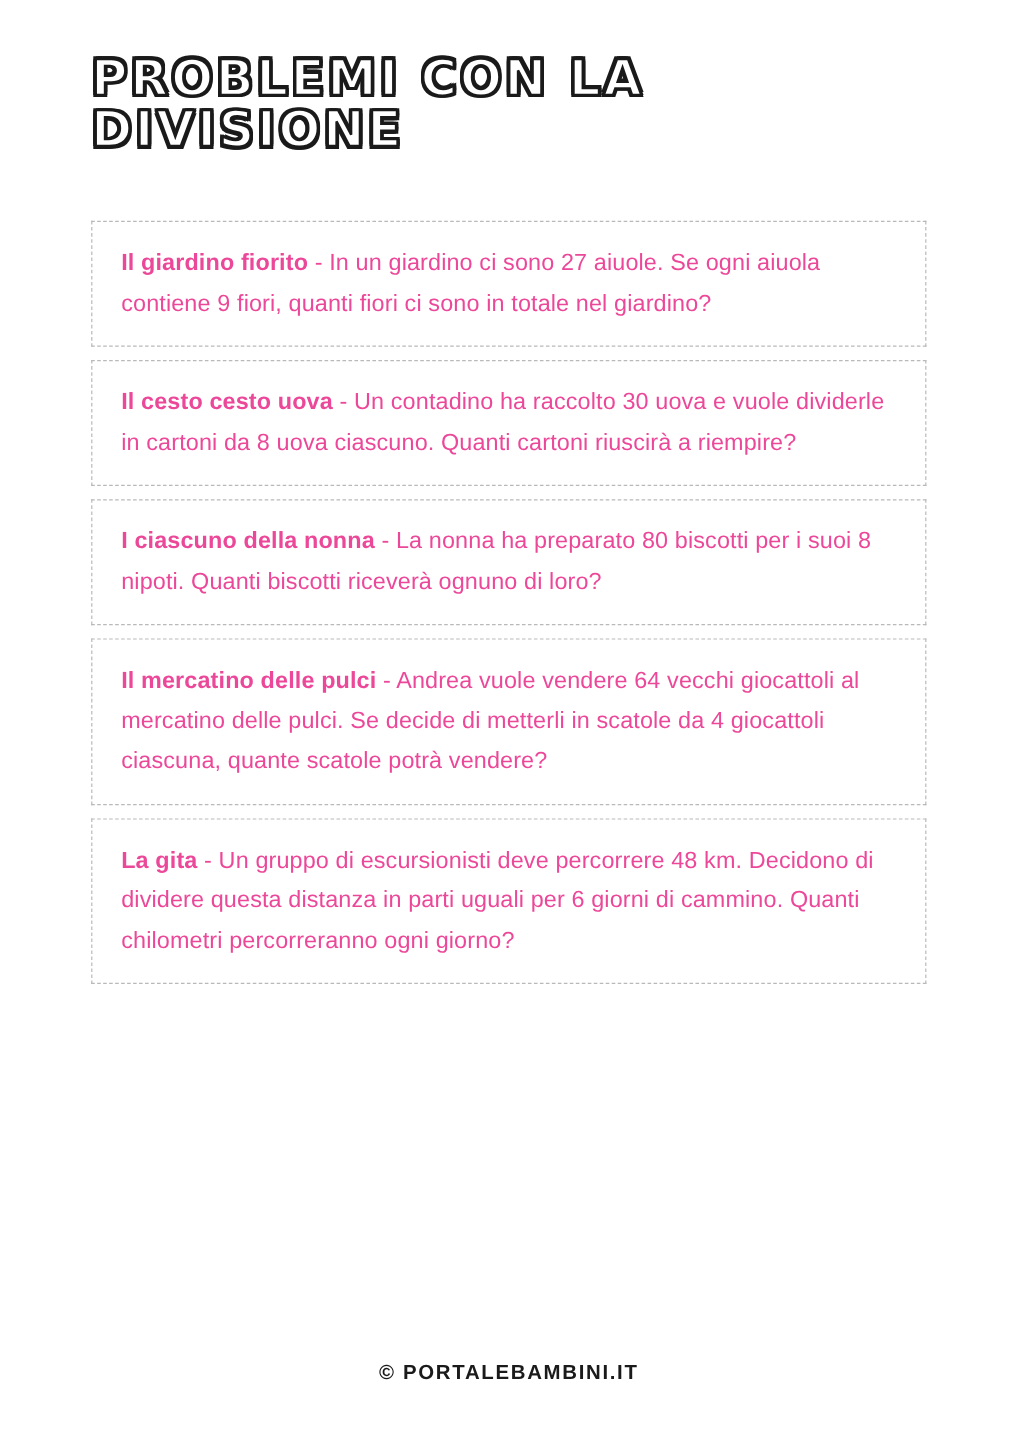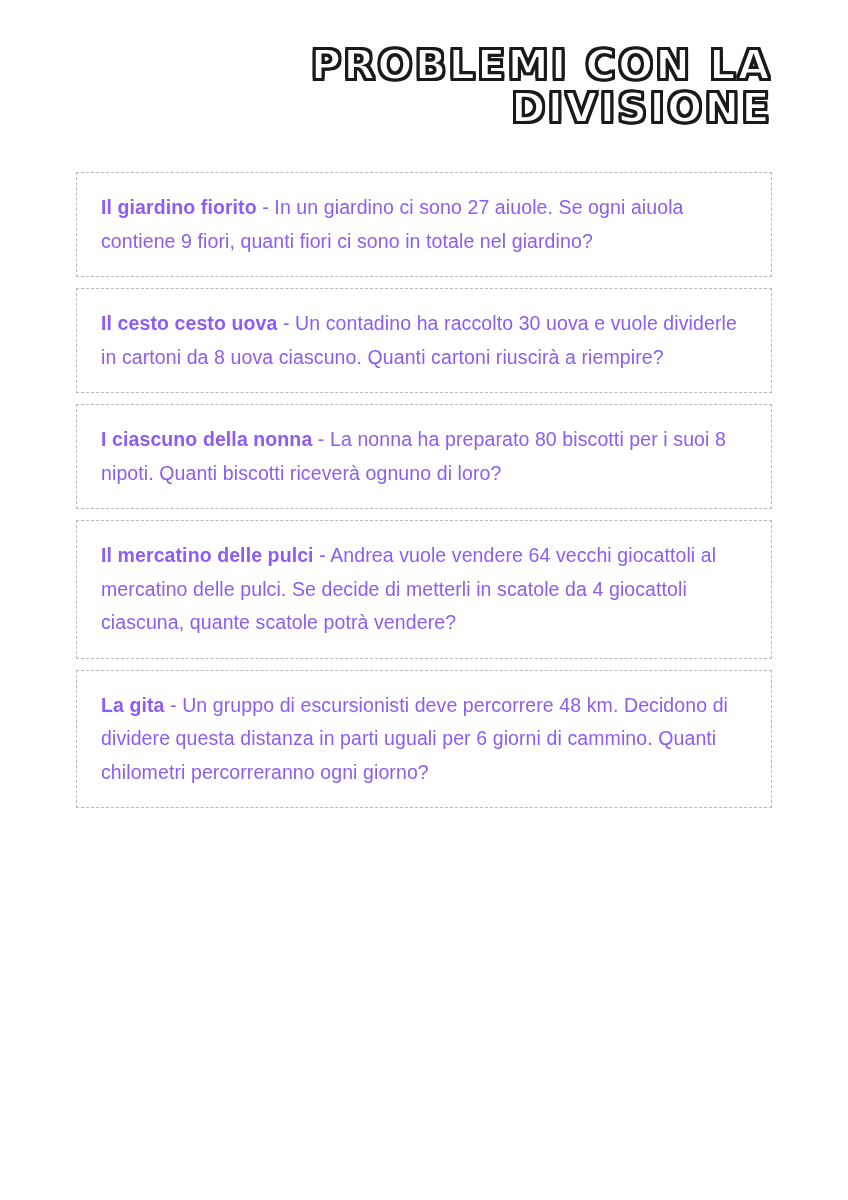--- a/index.html
+++ b/index.html
@@ -15,55 +15,55 @@
     color: #1a1a1a;
     position: relative;
   }
   .page {
     width: 848px;
     height: 1200px;
     padding: 44px 76px 0 76px;
     position: relative;
   }
   .title {
-    text-align: right;
+    text-align: left;
     font-family: "DejaVu Sans", sans-serif;
     font-weight: bold;
     font-size: 41px;
     letter-spacing: 2.5px;
     color: #ffffff;
     -webkit-text-stroke: 2px #1a1a1a;
     text-stroke: 2px #1a1a1a;
     text-shadow:
       -2px -2px 0 #1a1a1a,
        2px -2px 0 #1a1a1a,
       -2px  2px 0 #1a1a1a,
        2px  2px 0 #1a1a1a,
        0px -2px 0 #1a1a1a,
        0px  2px 0 #1a1a1a,
       -2px  0px 0 #1a1a1a,
        2px  0px 0 #1a1a1a;
-    margin: 0 0 42px 0;
+    margin: 0 0 54px 0;
     line-height: 1.05;
     text-transform: uppercase;
   }
   .problems {
     display: block;
   }
   .problem-box {
     border: 1px dashed #b9b9b9;
     padding: 18px 22px 18px 24px;
     margin-bottom: 11px;
     background: #ffffff;
   }
   .problem-text {
     font-family: "Liberation Sans", sans-serif;
     font-size: 19.5px;
     line-height: 1.72;
-    color: #8b5cf6;
+    color: #ec4899;
     margin: 0;
     letter-spacing: 0.1px;
   }
   .problem-title {
     font-weight: bold;
   }
   .footer {
     position: absolute;
     left: 0;
     right: 0;
@@ -102,14 +102,15 @@
     <div class="problem-box">
       <p class="problem-text"><span class="problem-title">Il mercatino delle pulci</span><span> - Andrea vuole vendere 64 vecchi giocattoli al mercatino delle pulci. Se decide di metterli in scatole da 4 giocattoli ciascuna, quante scatole potrà vendere?</span></p>
     </div>
 
     <div class="problem-box">
       <p class="problem-text"><span class="problem-title">La gita</span><span> - Un gruppo di escursionisti deve percorrere 48 km. Decidono di dividere questa distanza in parti uguali per 6 giorni di cammino. Quanti chilometri percorreranno ogni giorno?</span></p>
     </div>
 
   </div>
 
+  <div class="footer">© PORTALEBAMBINI.IT</div>
 
 </div>
 
 </body></html>

